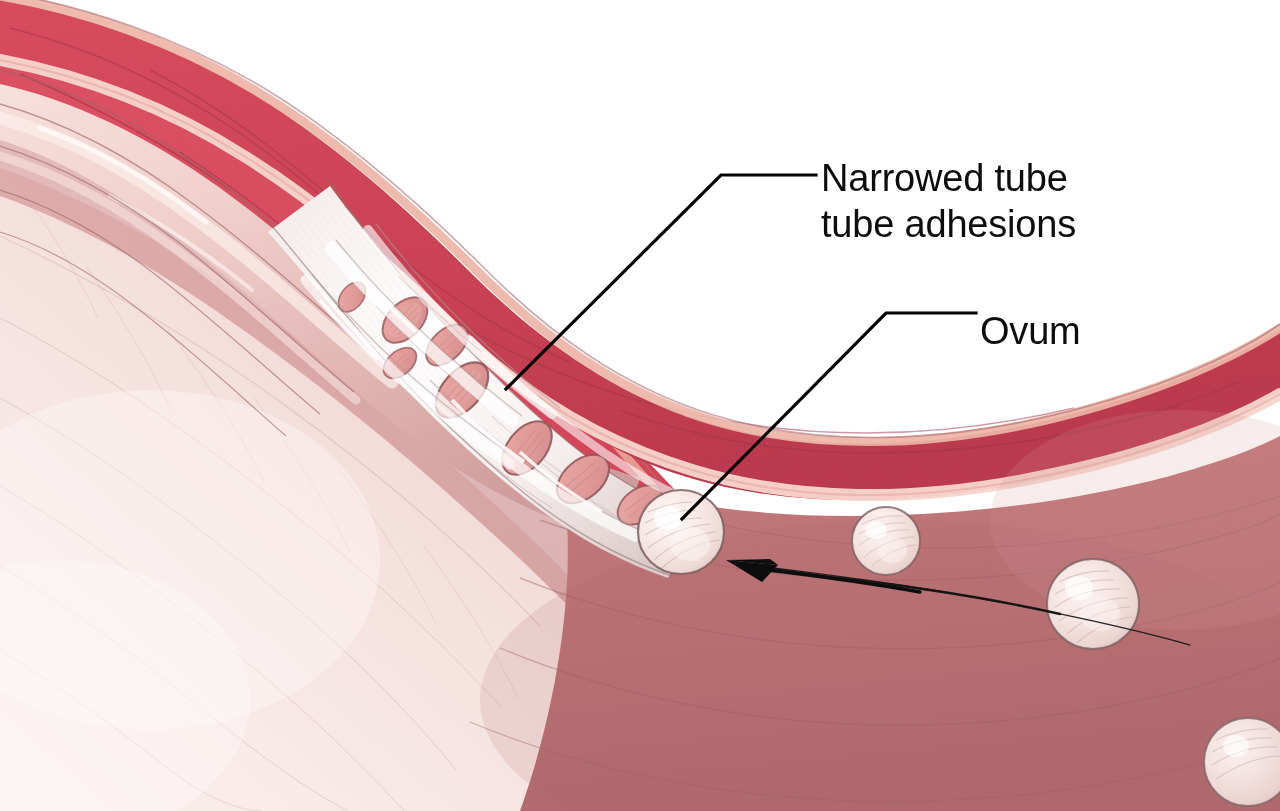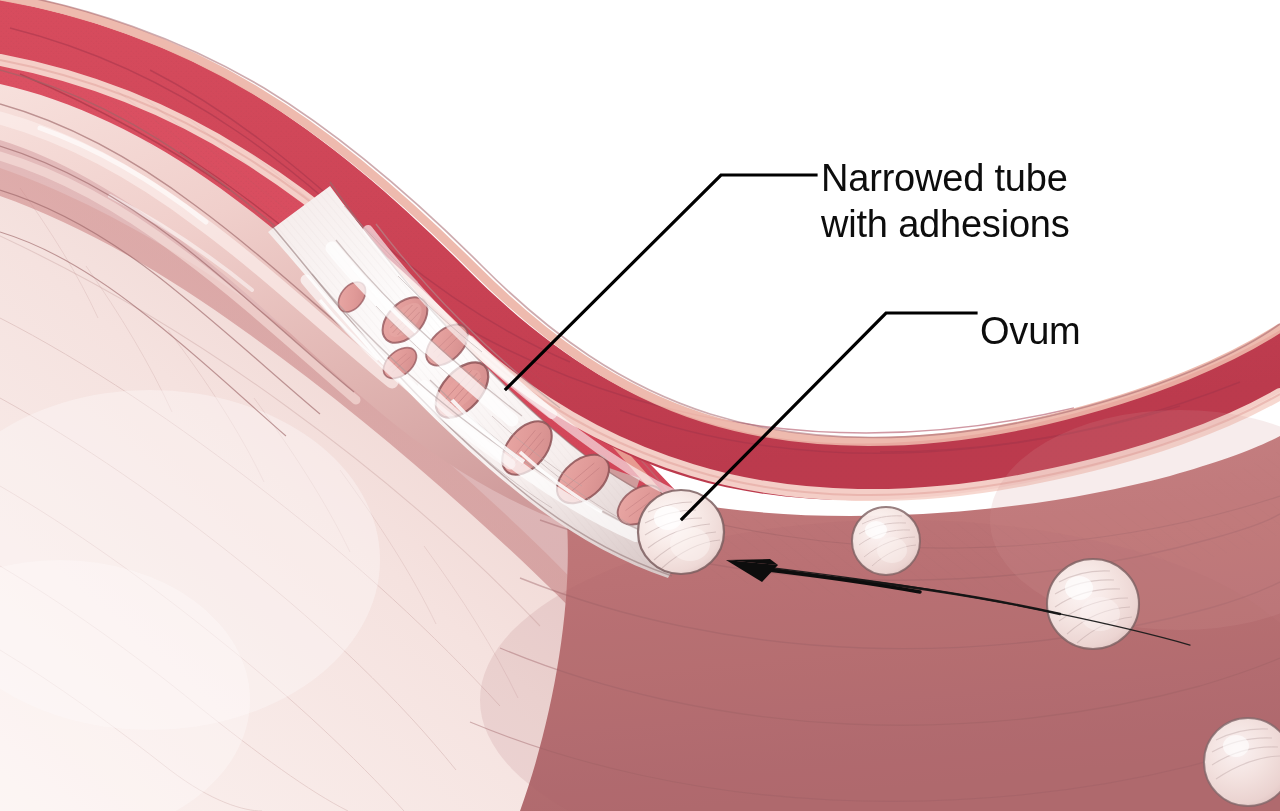--- a/index.html
+++ b/index.html
@@ -487,20 +487,20 @@
       </g>
       <g>
         <path d="M682,519 L886,313 L976,313" fill="none" stroke="#000000" stroke-width="3.2" stroke-linecap="square" stroke-linejoin="miter"></path>
       </g>
 
     </g>
   </svg>
 
   <div class="label" id="label-narrowed">
     <div>Narrowed tube</div>
-    <div>with adhesions</div>
+    <div>tube adhesions</div>
   </div>
 
   <div class="label" id="label-ovum">
     <div>Ovum</div>
   </div>
 
 </div>
 
 </body></html>

